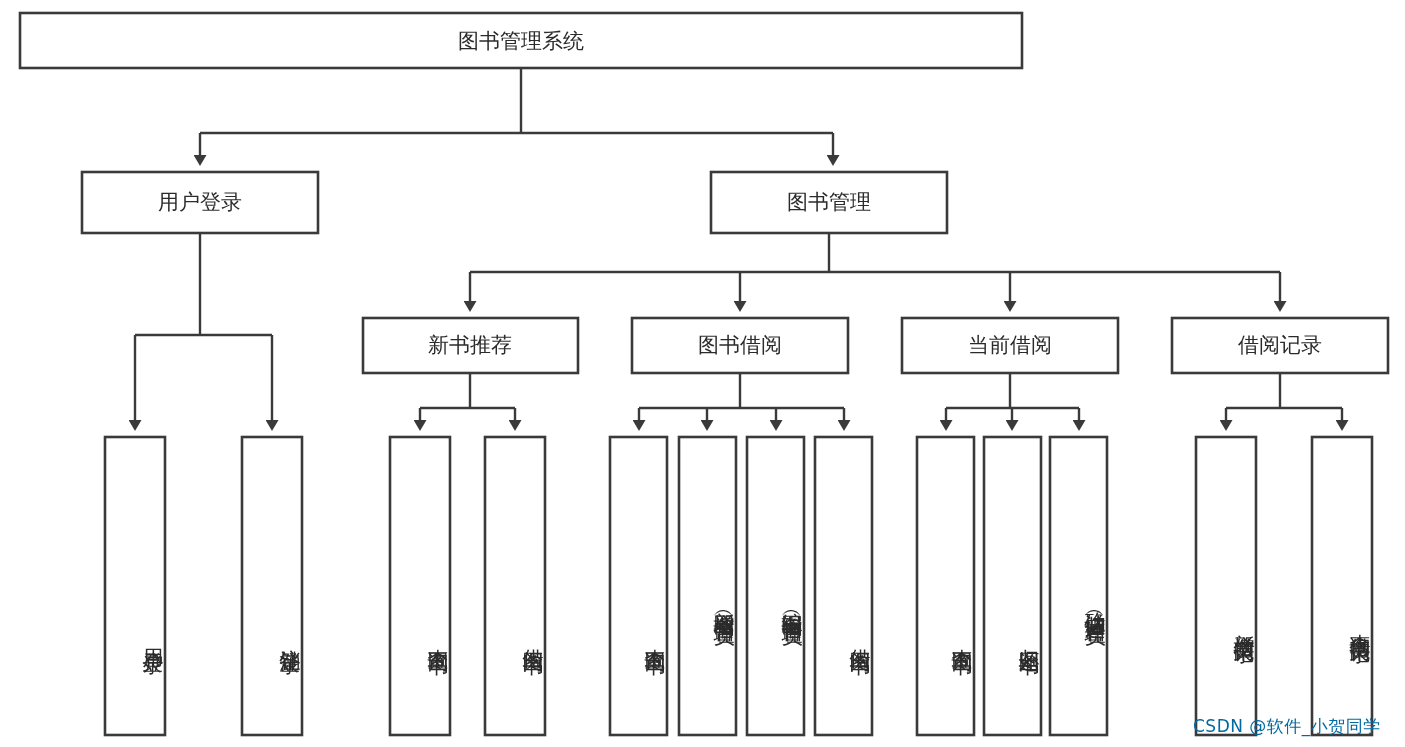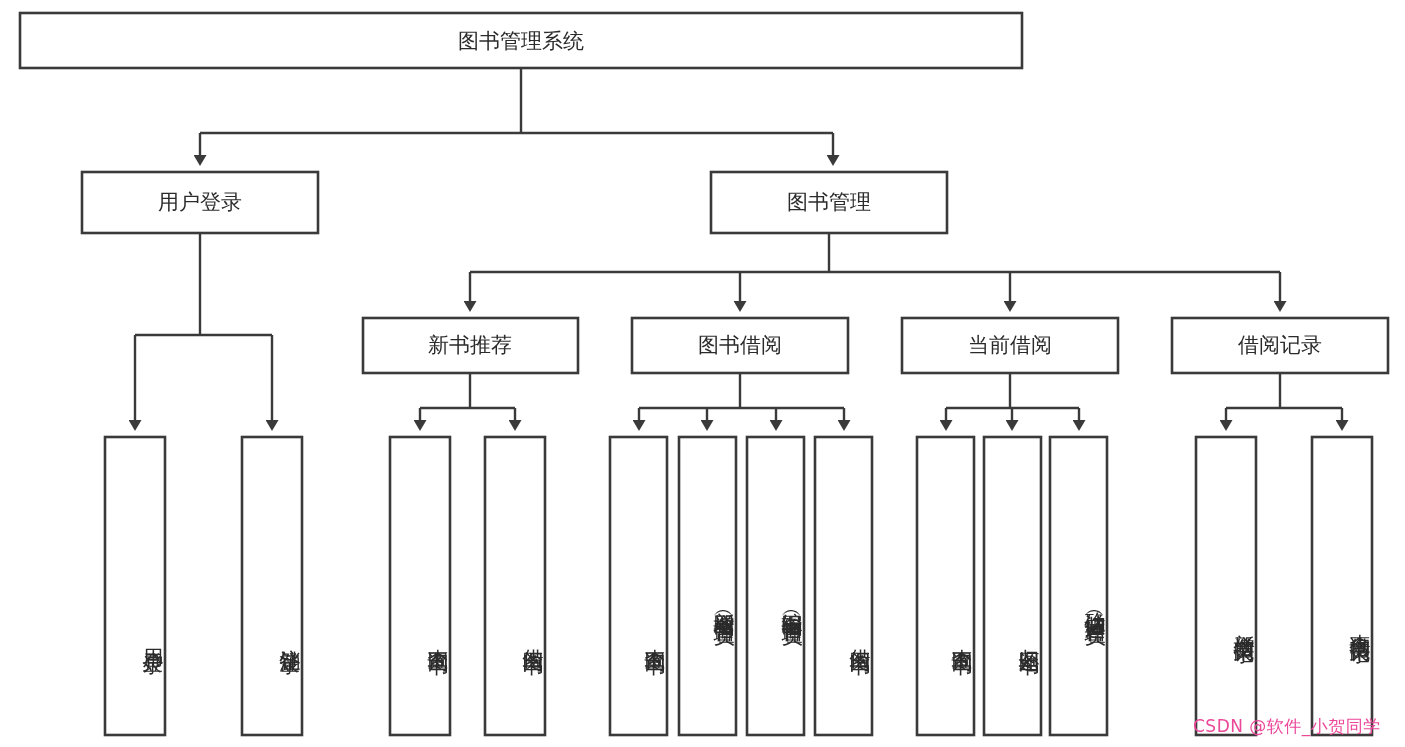--- a/index.html
+++ b/index.html
@@ -66,21 +66,21 @@
     line-height: 1.18;
     letter-spacing: 2px;
     color: #2b2b2b;
     white-space: nowrap;
     pointer-events: none;
   }
   .watermark {
     position: absolute;
     font-family: "DejaVu Sans", "Liberation Sans", sans-serif;
     font-size: 17px;
-    color: #ec4899;
+    color: #0369a1;
     white-space: nowrap;
     letter-spacing: 0.5px;
   }
 </style>
 </head>
 <body>
 
 <div id="diagram-root">
 
   <svg class="diagram-canvas" viewBox="0 0 1405 747">

